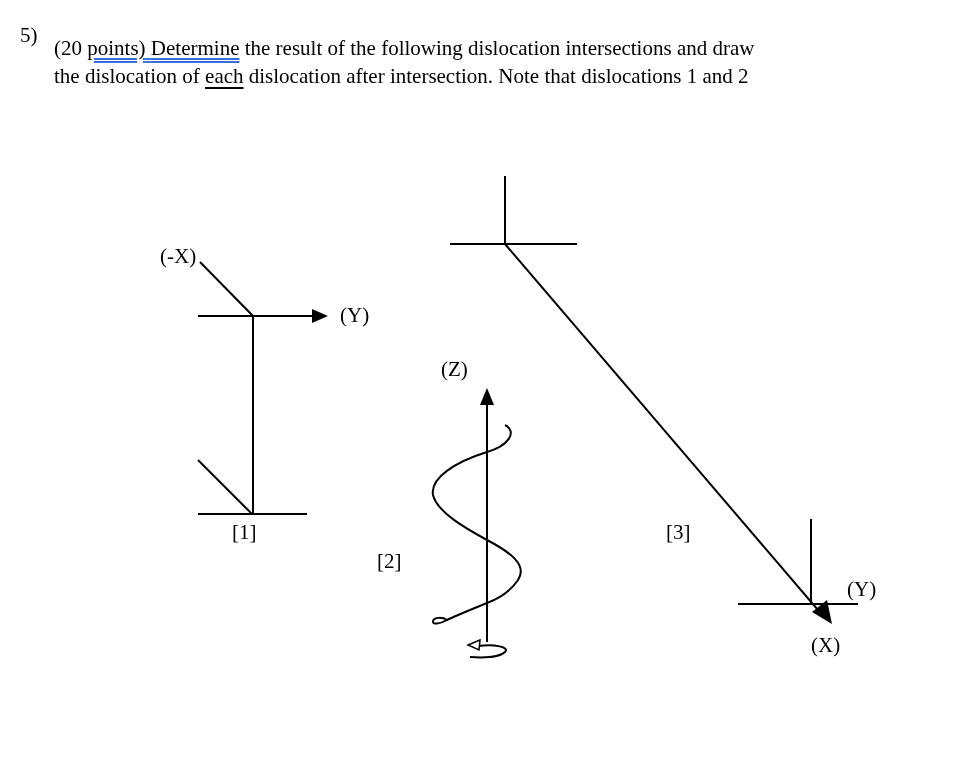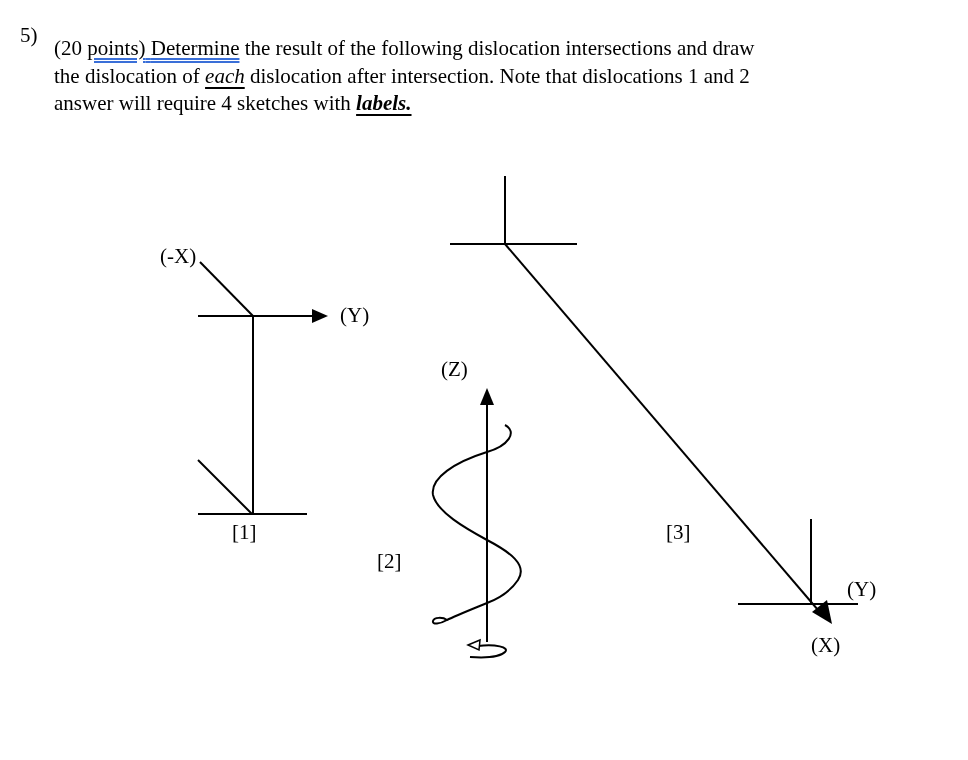--- a/index.html
+++ b/index.html
@@ -6,35 +6,34 @@
     body { width: 968px; height: 760px; position: relative; overflow: hidden;
            font-family: "Liberation Serif", "DejaVu Serif", serif; color: #000; }
     .question { position: absolute; left: 20px; top: 22px; width: 900px;
                 font-size: 21px; line-height: 27.5px; }
     .qnum { position: absolute; left: 0; top: 0; }
     .qbody { position: absolute; left: 34px; top: 13px; width: 860px; }
     .qline { display: block; white-space: nowrap; }
     .u-blue { text-decoration: underline; text-decoration-color: #3a6fd8;
               text-decoration-style: double; text-underline-offset: 3px; }
     .u-black { text-decoration: underline; text-decoration-color: #000;
-               text-underline-offset: 4px; text-decoration-thickness: 2px; font-style: italic; }
+               text-underline-offset: 4px; text-decoration-thickness: 2px; }
     .bold { font-weight: bold; }
     .cursor { font-weight: normal; }
     svg.diagram { position: absolute; left: 0; top: 0; }
     .lbl { position: absolute; font-size: 21px; line-height: 24px; white-space: nowrap; }
   </style>
 </head>
 <body>
 
 <div class="question">
   <span class="qnum">5)</span>
   <div class="qbody">
     <span class="qline"><span>(20 </span><span class="u-blue"><span>points)</span><span>&nbsp;</span><span>Determine</span></span><span> the result of the following dislocation intersections and draw</span></span>
     <span class="qline"><span>the dislocation of </span><span class="u-black">each</span><span> dislocation after intersection. Note that dislocations 1 and 2</span></span>
-    <span class="qline"><span>answer will require 4 sketches with </span><span class="bold u-black">labels.</span></span>
   </div>
 </div>
 
 <svg class="diagram" width="968" height="760" viewBox="0 0 968 760">
   <defs>
     <marker id="arrowhead" markerWidth="10" markerHeight="10" refX="9" refY="5" orient="auto" markerUnits="userSpaceOnUse">
       <path d="M0,0 L10,5 L0,10 Z" fill="#000"></path>
     </marker>
   </defs>
 

